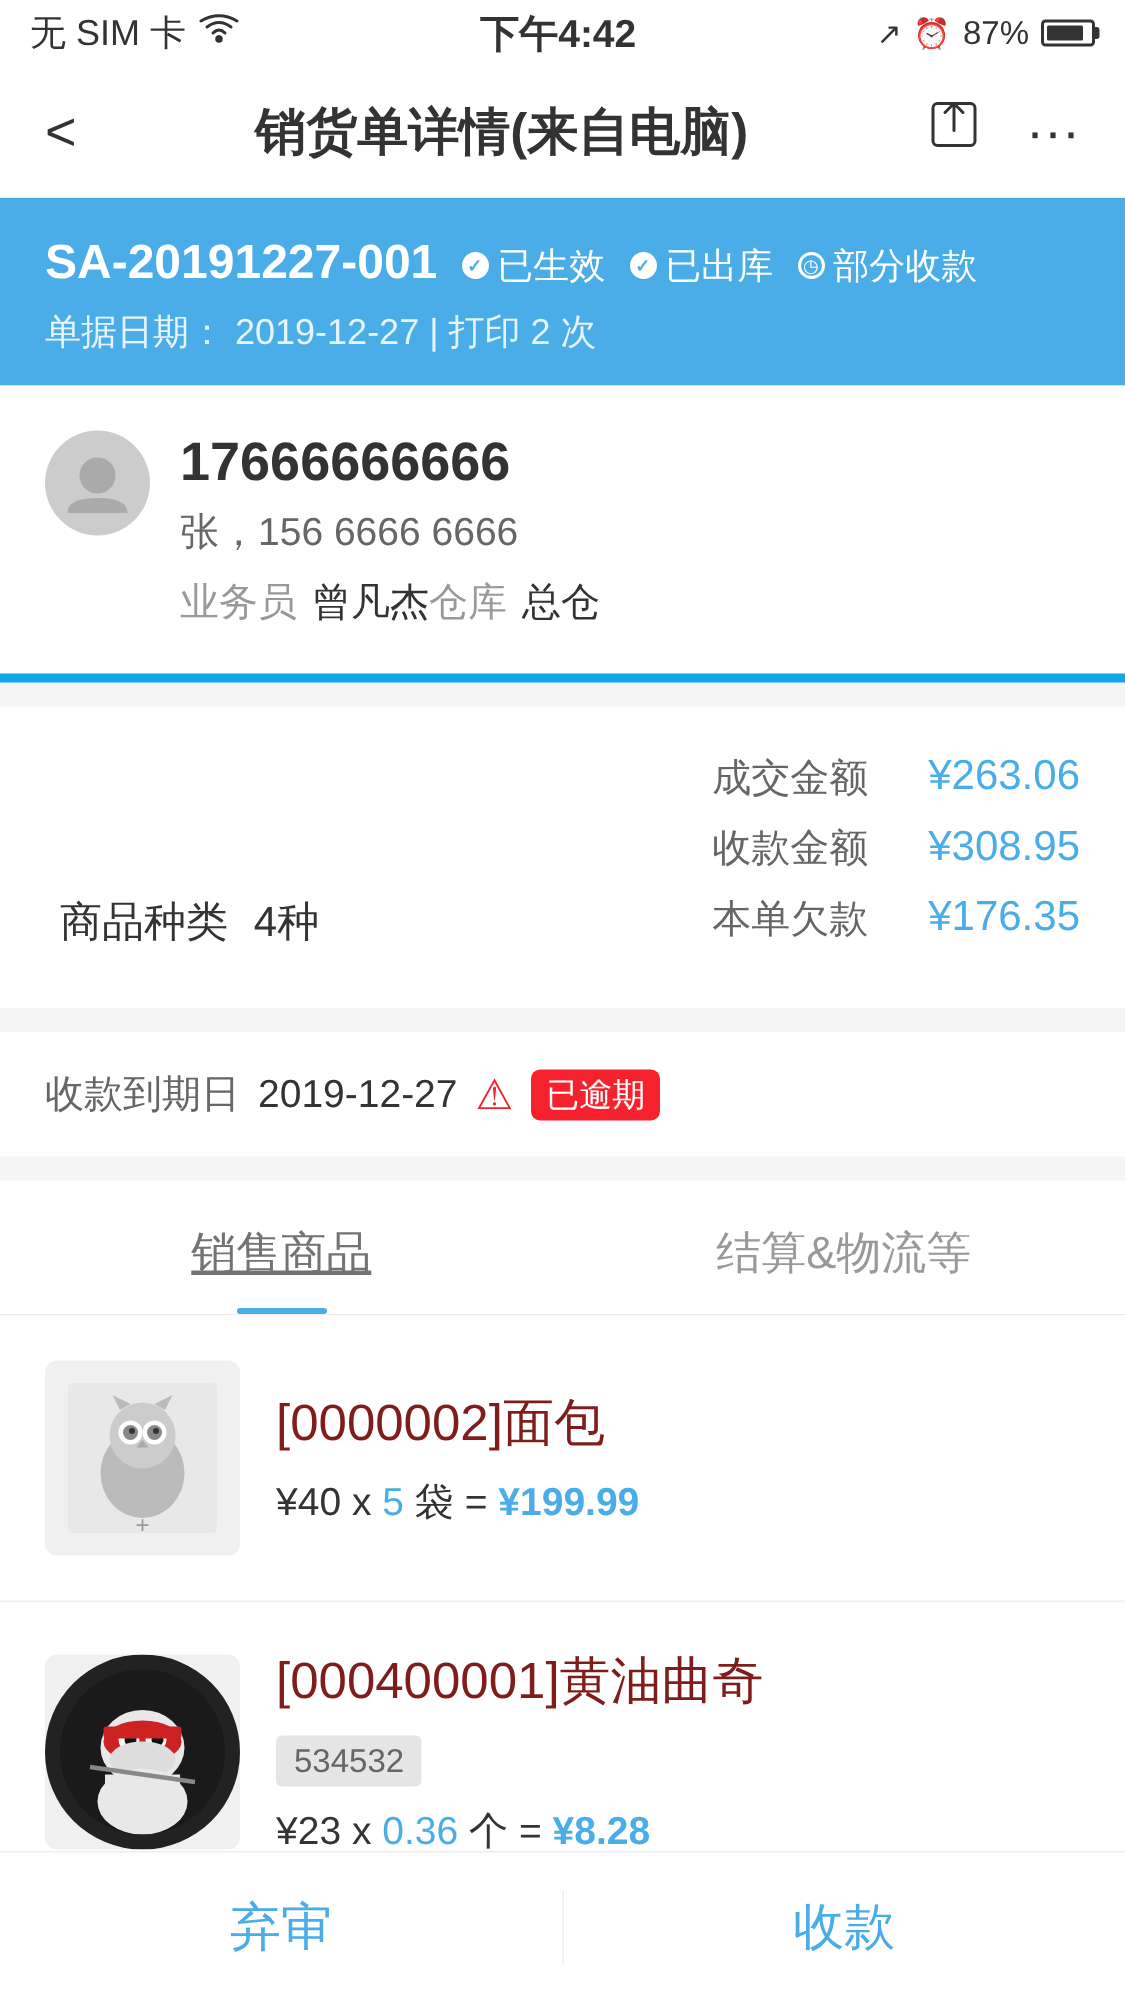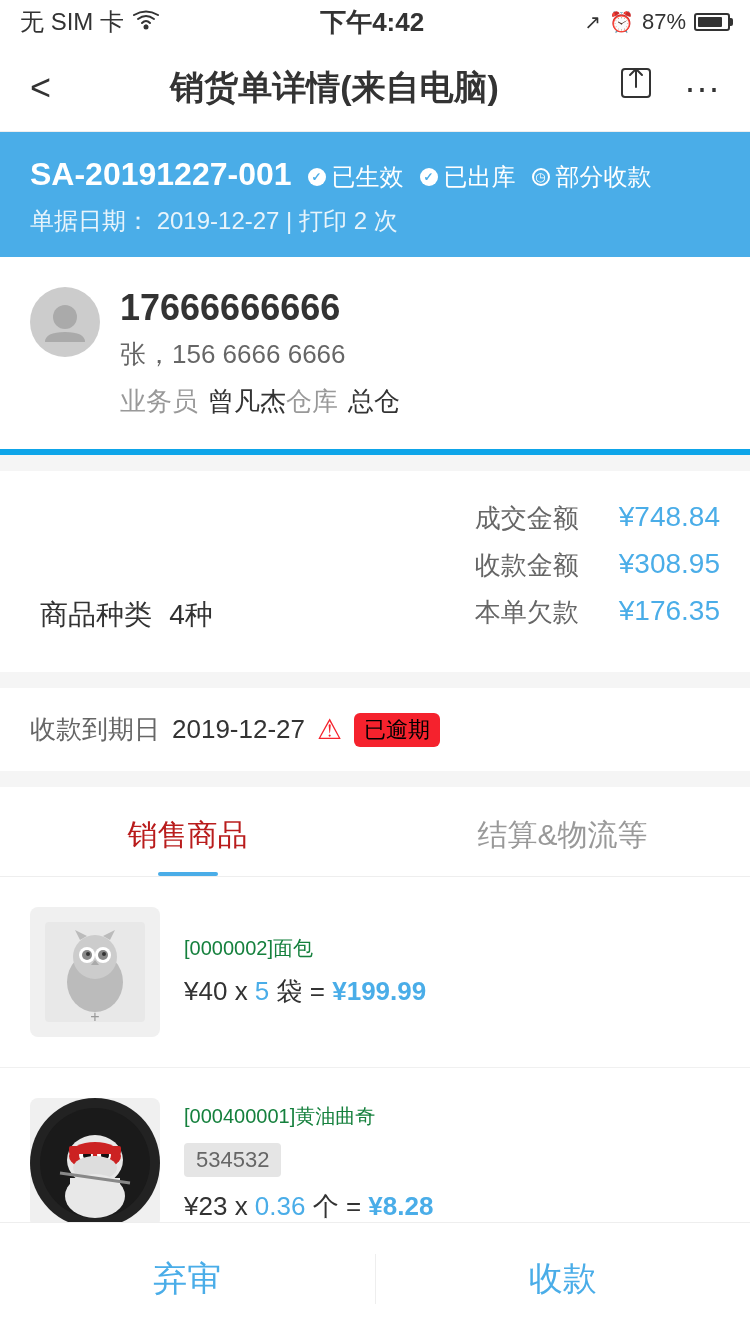--- a/index.html
+++ b/index.html
@@ -175,21 +175,21 @@
       margin-top: 16px;
       display: flex;
       align-items: center;
       gap: 12px;
       font-size: 26px;
       color: #666;
     }
     .overdue-date { color: #333; }
     .overdue-badge {
       background: #f5222d;
-      color: #000000;
+      color: #ffffff;
       border-radius: 6px;
       padding: 2px 10px;
       font-size: 22px;
       display: flex;
       align-items: center;
       gap: 4px;
     }
 
     
     .tabs-section {
@@ -203,21 +203,22 @@
     .tab-item {
       flex: 1;
       text-align: center;
       padding: 28px 0 20px;
       font-size: 30px;
       color: #999;
       position: relative;
       cursor: pointer;
     }
     .tab-item.active {
-      color: #b91c1c;
+      color: #737373;
+      text-decoration: underline;
     }
     .tab-item.active::after {
       content: '';
       position: absolute;
       bottom: 0;
       left: 50%;
       transform: translateX(-50%);
       width: 60px;
       height: 4px;
       background: #4AADE8;
@@ -241,22 +242,22 @@
       border-radius: 8px;
       background: #f0f0f0;
       flex-shrink: 0;
       display: flex;
       align-items: center;
       justify-content: center;
       overflow: hidden;
     }
     .product-info { flex: 1; }
     .product-name {
-      font-size: 20px;
-      color: #15803d;
+      font-size: 34px;
+      color: #7f1d1d;
       margin-bottom: 12px;
     }
     .product-sku {
       background: #e5e5e5;
       color: #666;
       font-size: 22px;
       padding: 4px 12px;
       border-radius: 4px;
       display: inline-block;
       margin-bottom: 12px;
@@ -267,21 +268,21 @@
     }
     .product-price .qty { color: #4AADE8; }
     .product-price .total { color: #4AADE8; font-weight: 600; }
 
     
     .bottom-bar {
       position: fixed;
       bottom: 0;
       left: 0;
       width: 750px;
-      height: 112px;
+      height: 100px;
       background: #fff;
       border-top: 1px solid #eee;
       display: flex;
       align-items: center;
     }
     .bottom-btn {
       flex: 1;
       text-align: center;
       font-size: 34px;
       cursor: pointer;
@@ -425,21 +426,21 @@
 <div class="summary-section">
   <div class="summary-left">
     <div class="summary-row">
       <span>商品种类</span>
       <span>4种</span>
     </div>
   </div>
   <div class="summary-right">
     <div class="amount-row">
       <span>成交金额</span>
-      <span class="amount-value">¥748.84</span>
+      <span class="amount-value">¥263.06</span>
     </div>
     <div class="amount-row">
       <span>收款金额</span>
       <span class="amount-value">¥308.95</span>
     </div>
     <div class="amount-row">
       <span>本单欠款</span>
       <span class="amount-value">¥176.35</span>
     </div>
   </div>

